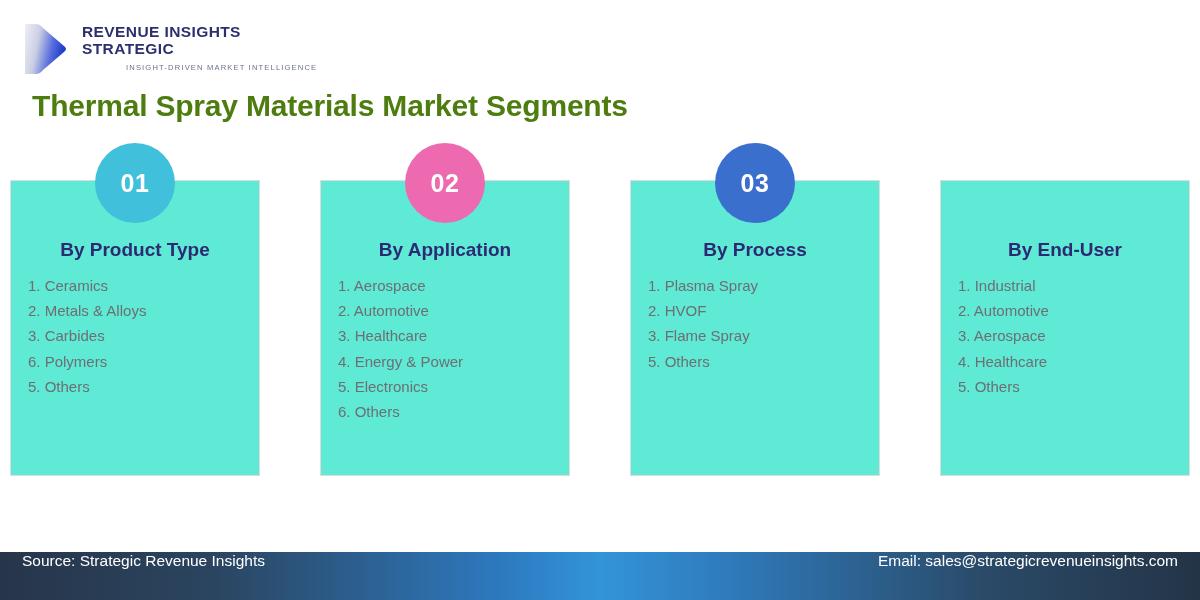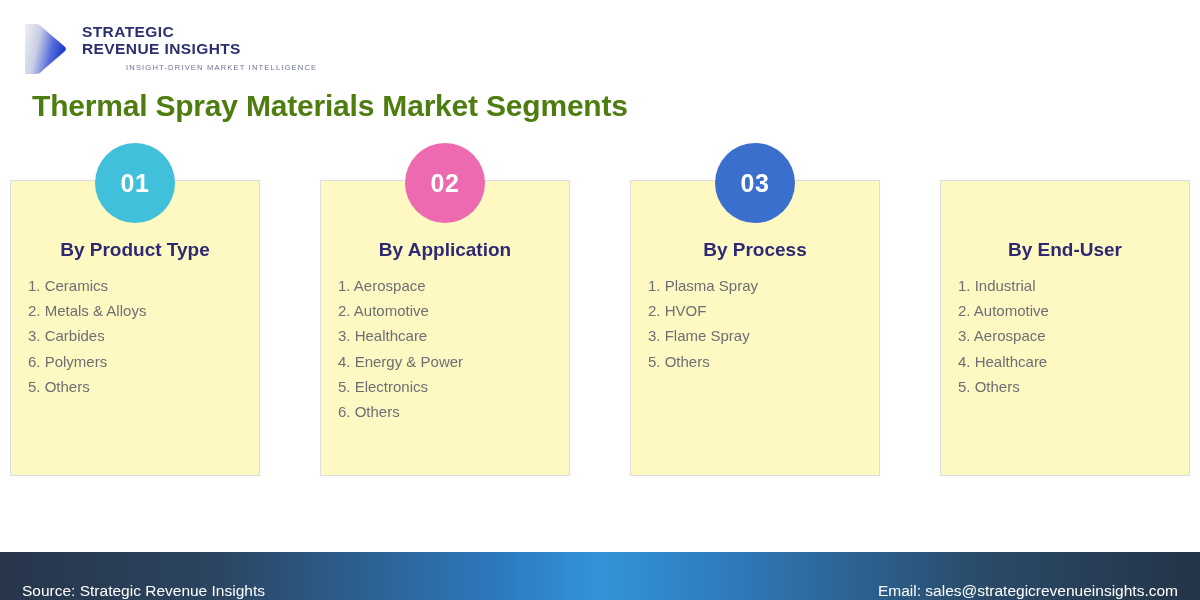--- a/index.html
+++ b/index.html
@@ -77,21 +77,21 @@
     height: 296px;
     display: flex;
     justify-content: space-between;
   }
   .segment-card {
     position: relative;
     width: 250px;
     height: 296px;
     box-sizing: border-box;
     border: 1px solid #dcdcdc;
-    background: #fef9c3;
+    background: #5eead4;
   }
   .badge {
     position: absolute;
     top: -38px;
     left: 50%;
     transform: translateX(-50%);
     width: 80px;
     height: 80px;
     border-radius: 50%;
     display: flex;
@@ -140,21 +140,21 @@
     height: 48px;
     background: linear-gradient(90deg,
       #27354a 0%,
       #2b4560 18%,
       #2d7ac0 42%,
       #3394d8 50%,
       #2f7cbe 60%,
       #2a4a68 82%,
       #243447 100%);
     display: flex;
-    align-items: flex-end;
+    align-items: flex-start;
     justify-content: space-between;
     box-sizing: border-box;
     padding: 0 22px;
   }
   .footer-text {
     color: #ffffff;
     font-size: 15.5px;
     font-family: "Liberation Sans", sans-serif;
   }
 </style>
@@ -169,22 +169,22 @@
           <stop offset="0%" stop-color="#eef0f6"></stop>
           <stop offset="38%" stop-color="#c9cee3"></stop>
           <stop offset="72%" stop-color="#5a6fdc"></stop>
           <stop offset="100%" stop-color="#1f3ecb"></stop>
         </linearGradient>
       </defs>
       <path d="M3 4 L3 54 L14 54 Q18 54 21 50 L42 32 Q46 29 42 26 L21 8 Q18 4 14 4 Z" fill="url(#chevGrad)"></path>
     </svg>
   </div>
   <div id="logo-text-wrap">
+    <div class="logo-line">REVENUE INSIGHTS</div>
     <div class="logo-line">STRATEGIC</div>
-    <div class="logo-line">REVENUE INSIGHTS</div>
     <div id="logo-tagline">INSIGHT-DRIVEN MARKET INTELLIGENCE</div>
   </div>
 </div>
 
 <div id="page-title">Thermal Spray Materials Market Segments</div>
 
 <div id="cards-row">
     <div class="segment-card">
       <div class="badge" style="background: rgb(64, 192, 218);">01</div>
       <div class="card-heading">By Product Type</div>

